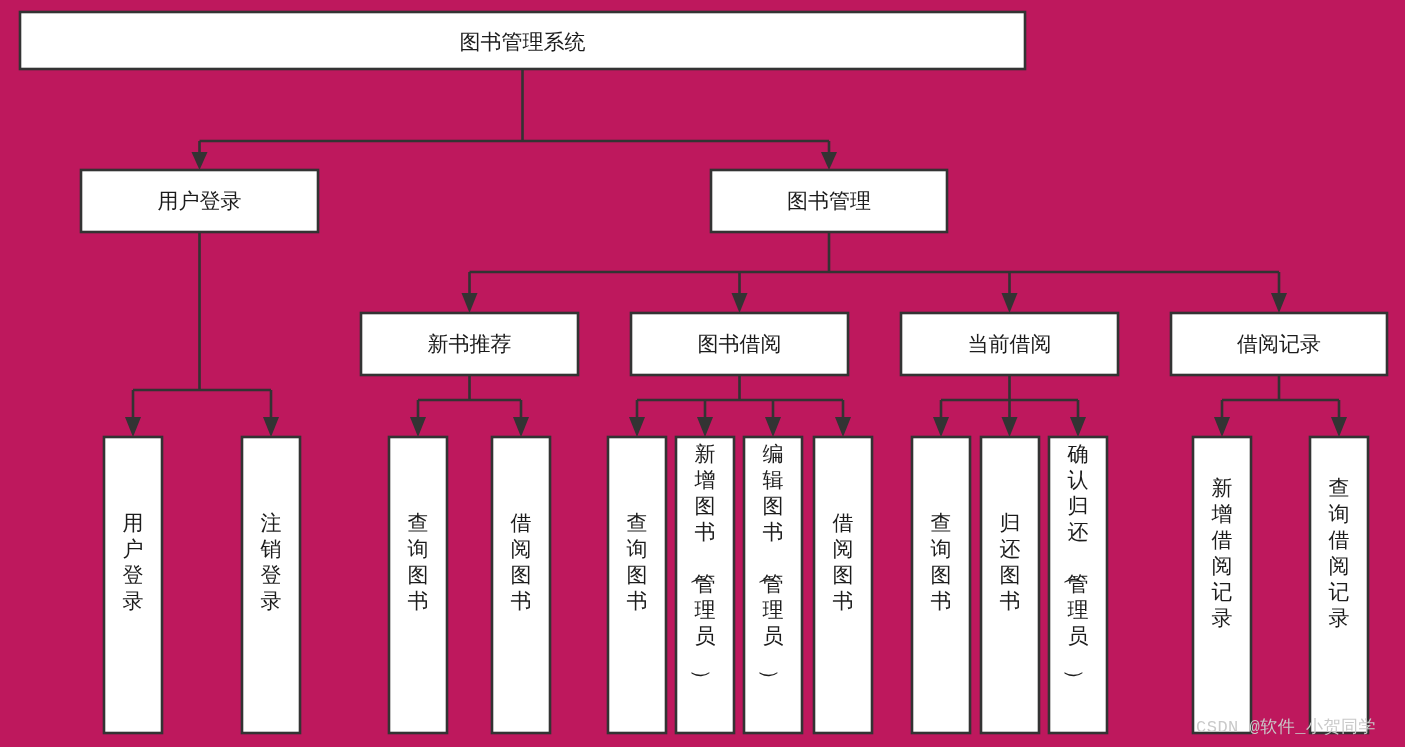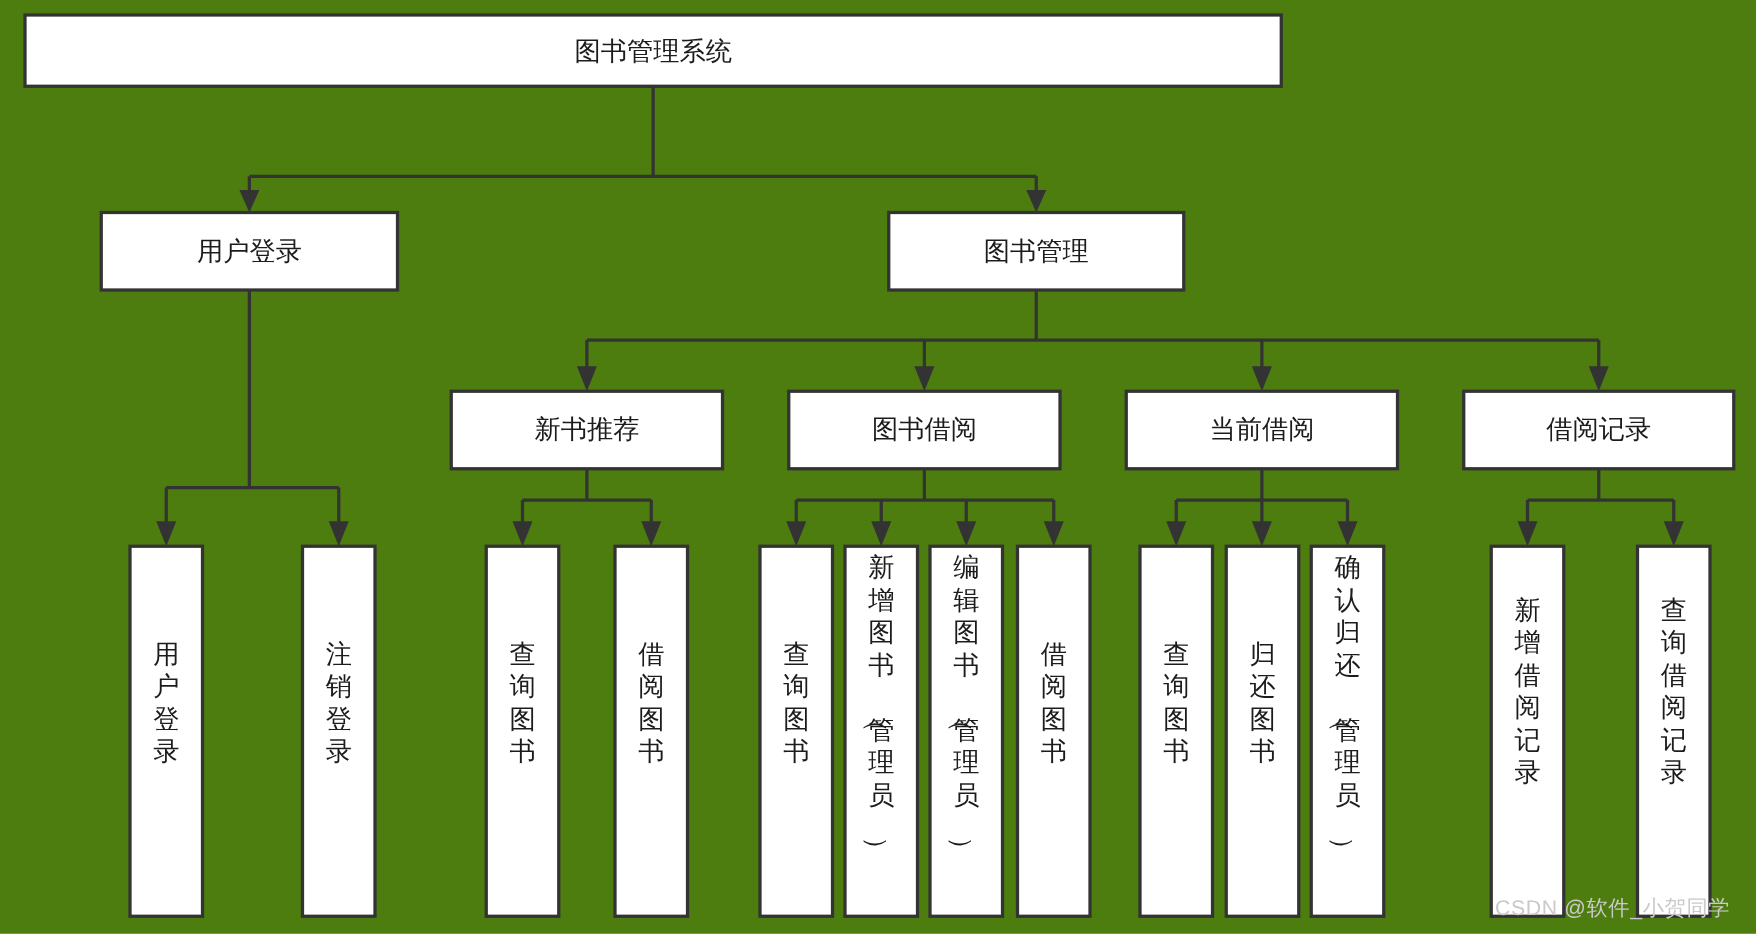--- a/index.html
+++ b/index.html
@@ -11,21 +11,21 @@
   body {
     width: 1405px;
     height: 747px;
     font-family: "DejaVu Sans", "Liberation Sans", sans-serif;
     overflow: hidden;
   }
   #diagram-root {
     position: relative;
     width: 1405px;
     height: 747px;
-    background: #4d7c0f;
+    background: #be185d;
   }
   svg#flowchart {
     position: absolute;
     left: 0;
     top: 0;
     width: 1405px;
     height: 747px;
     display: block;
   }
   .node-rect {
@@ -51,21 +51,21 @@
     dominant-baseline: middle;
   }
   .node-label-vertical {
     font-family: "DejaVu Sans", "Liberation Sans", sans-serif;
     font-size: 21px;
     fill: #1c1c1c;
     text-anchor: middle;
   }
   .watermark {
     position: absolute;
-    font-family: Liberation Sans, sans-serif;
+    font-family: Liberation Mono, monospace;
     font-size: 17px;
     color: #c9c9c9;
     letter-spacing: 0.5px;
     white-space: nowrap;
     user-select: none;
   }
 </style>
 </head>
 <body>
 

